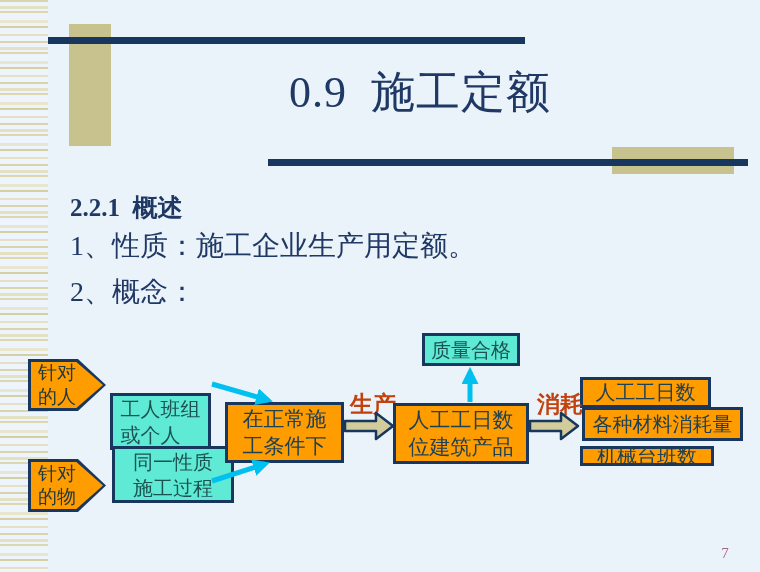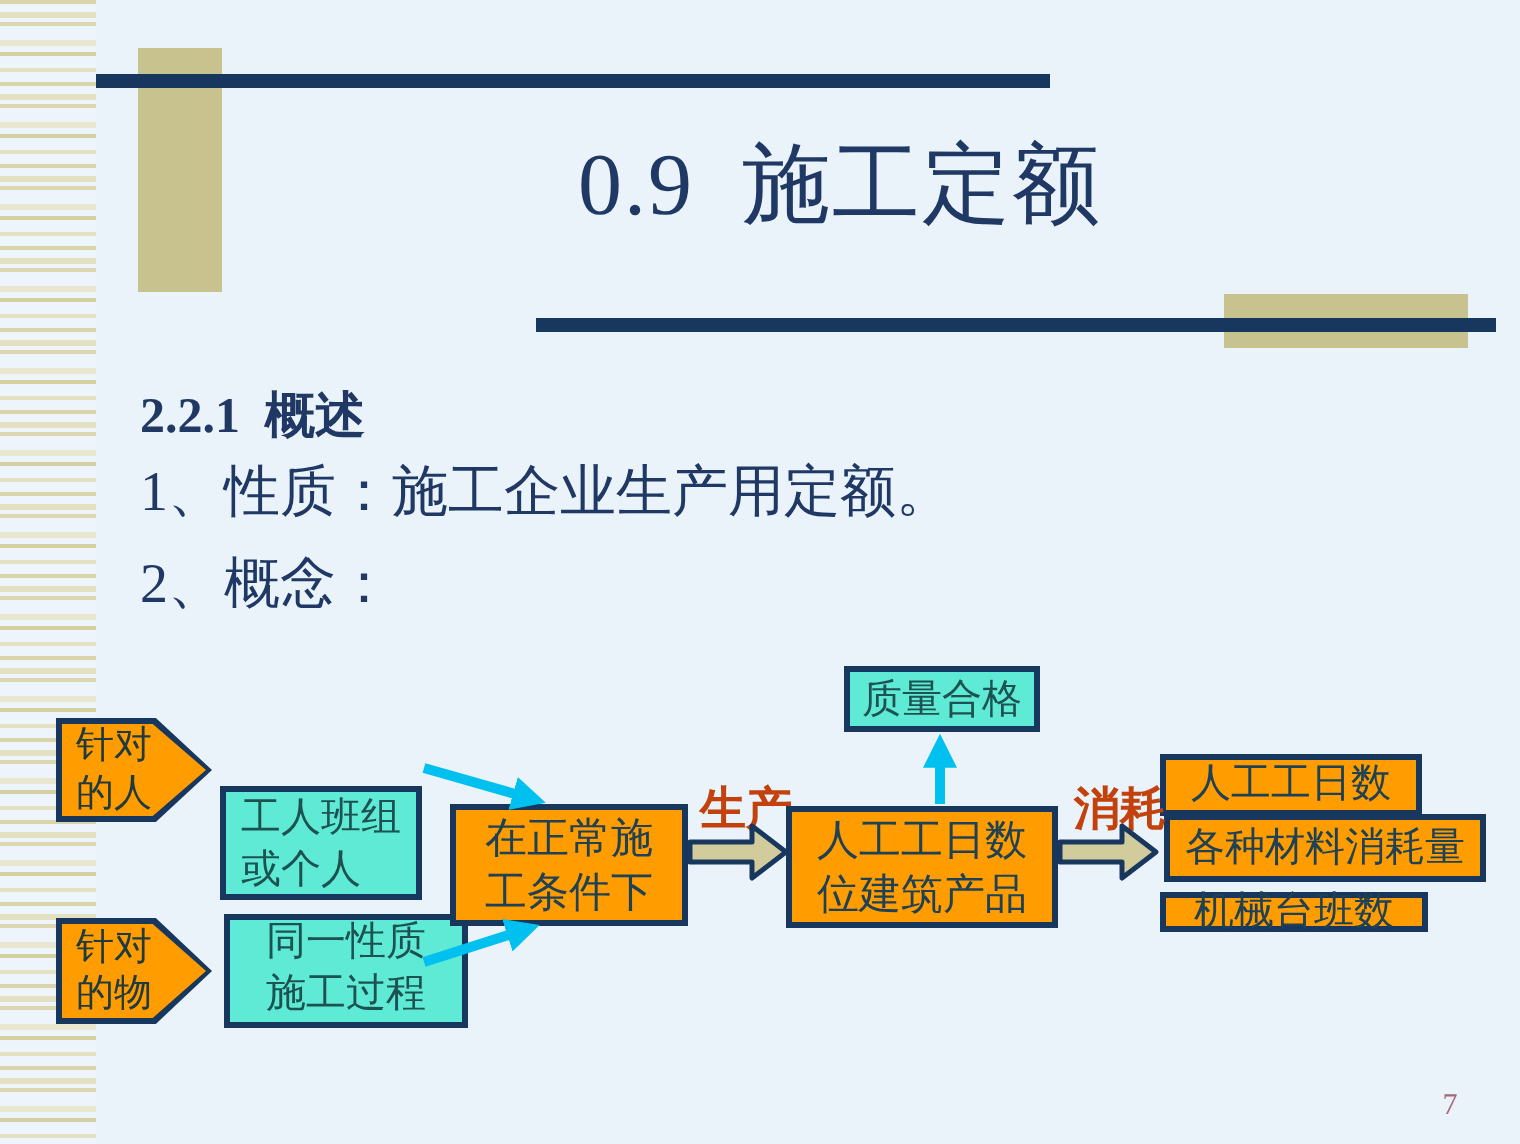--- a/index.html
+++ b/index.html
@@ -53,21 +53,21 @@
     font-size:21px; color:#1e4156; white-space:pre-line;
     line-height:1.25; text-align:left;
   }
   .gbox {
     background:#5eead4; border:3px solid #17375e;
     display:flex; align-items:center; justify-content:center;
     font-size:20px; color:#1d5252; white-space:pre-line;
     line-height:1.3; text-align:left;
   }
   .box-worker   { left:110px; top:357px; width:101px; height:57px;margin-top:36px; }
-  .box-process  { left:112px; top:457px; width:122px;  height:57px;font-family:Liberation Mono, monospace; }
+  .box-process  { left:112px; top:446px; width:122px;  height:57px; }
   .box-quality  { left:422px; top:333px; width:98px;  height:33px; line-height:1; }
   .box-cond     { left:225px; top:402px; width:119px; height:61px; }
   .box-product  { left:393px; top:403px; width:136px; height:61px; }
   .box-labor    { left:580px; top:377px; width:131px; height:31px; font-size:20px; }
   .box-material { left:582px; top:407px; width:161px; height:34px; font-size:20px; }
   .box-machine  { left:580px; top:446px; width:134px; height:20px; font-size:20px;text-align:center; }
 
   .pent { position:absolute; }
   .pent-person { left:28px; top:359px; width:78px; height:52px; }
   .pent-thing  { left:28px; top:459px; width:78px; height:53px; }

